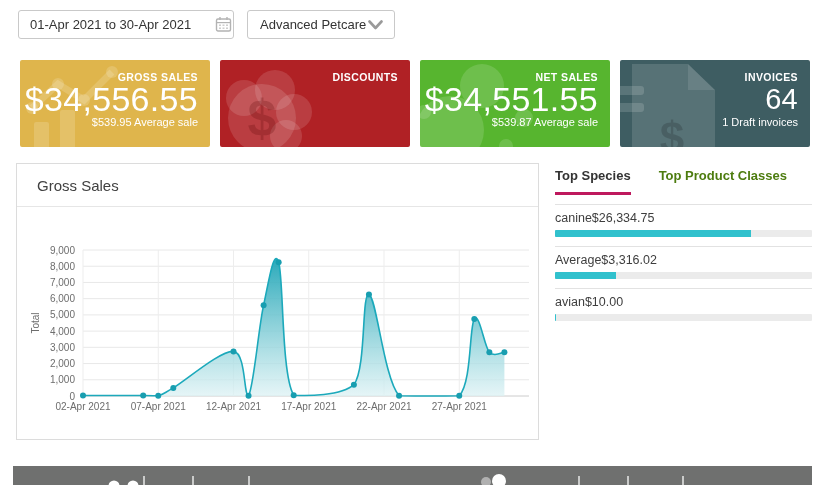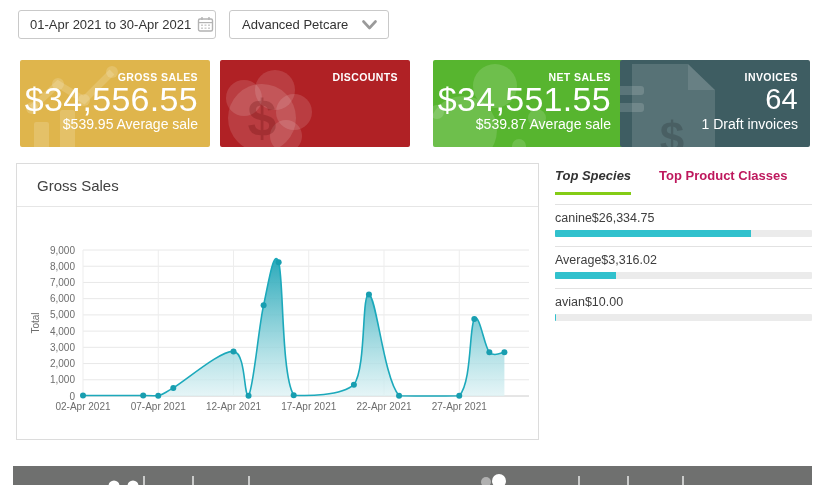--- a/index.html
+++ b/index.html
@@ -3,48 +3,48 @@
 <meta charset="utf-8">
 <style>
   html,body{margin:0;padding:0;}
   body{width:825px;height:485px;position:relative;background:#fff;overflow:hidden;
        font-family:"Liberation Sans",sans-serif;-webkit-font-smoothing:antialiased;}
 
   
   .toolbar{position:absolute;top:10px;left:18px;display:flex;gap:13px;}
   .control{height:29px;border:1px solid #c9c9c9;border-radius:3px;background:#fff;
            display:flex;align-items:center;box-sizing:border-box;cursor:pointer;}
-  .date-box{width:198px;padding:0 1px 0 11px;justify-content:space-between;}
+  .date-box{width:216px;padding:0 1px 0 11px;justify-content:space-between;}
   .ctl-text{font-size:13px;color:#333;white-space:nowrap;}
-  .select-box{width:160px;padding:0 11px 0 12px;justify-content:space-between;}
+  .select-box{width:148px;padding:0 11px 0 12px;justify-content:space-between;}
 
   
   .kpi{position:absolute;top:60px;width:190px;height:87px;border-radius:2px;overflow:hidden;color:#fff;}
-  #kpi-0{left:20px;} #kpi-1{left:220px;} #kpi-2{left:433px;} #kpi-3{left:620px;}
+  #kpi-0{left:20px;} #kpi-1{left:220px;} #kpi-2{left:420px;} #kpi-3{left:620px;}
   .kpi .inner{position:absolute;inset:0;display:flex;flex-direction:column;align-items:flex-end;
               padding:11px 12px 0 0;box-sizing:border-box;}
   .kpi-title{font-size:10.5px;font-weight:bold;letter-spacing:.4px;}
   .kpi-value{font-size:34px;line-height:33px;letter-spacing:.3px;}
-  .kpi-sub{font-size:14px;min-height:13px;}
+  .kpi-sub{font-size:11px;min-height:13px;}
   .bgicon{position:absolute;left:0;top:0;}
 
   
   .chart-card{position:absolute;left:16px;top:163px;width:523px;height:277px;background:#fff;
               border:1px solid #dcdcdc;box-sizing:border-box;}
   .chart-title{height:43px;line-height:43px;padding-left:20px;font-size:15px;color:#414141;
                border-bottom:1px solid #e6e6e6;box-sizing:border-box;}
   #chart-svg{display:block;}
   .tick{font-size:10px;fill:#6d6d6d;font-family:"Liberation Sans",sans-serif;}
 
   
   .side{position:absolute;left:555px;top:168px;width:257px;}
   .tabs{display:flex;gap:28px;}
   .tab{font-size:13px;font-weight:bold;padding-bottom:9px;cursor:pointer;}
-  .tab.active{color:#333;border-bottom:3px solid #84cc16;font-style:italic;}
-  .tab.inactive{color:#be185d;}
+  .tab.active{color:#333;border-bottom:3px solid #be185d;}
+  .tab.inactive{color:#4d7c0f;}
   .rows{margin-top:9px;}
   .srow{border-top:1px solid #e2e2e2;padding:6px 0 9px;}
   .srow-line{display:flex;justify-content:flex-start;font-size:12.5px;color:#3e3e3e;}
   .track{margin-top:5px;height:7px;background:#ebebeb;border-radius:1px;overflow:hidden;}
   .fill{height:100%;}
 
   
   .bottombar{position:absolute;left:13px;top:466px;width:799px;height:19px;background:#6f706f;overflow:hidden;}
 </style>
 </head>

